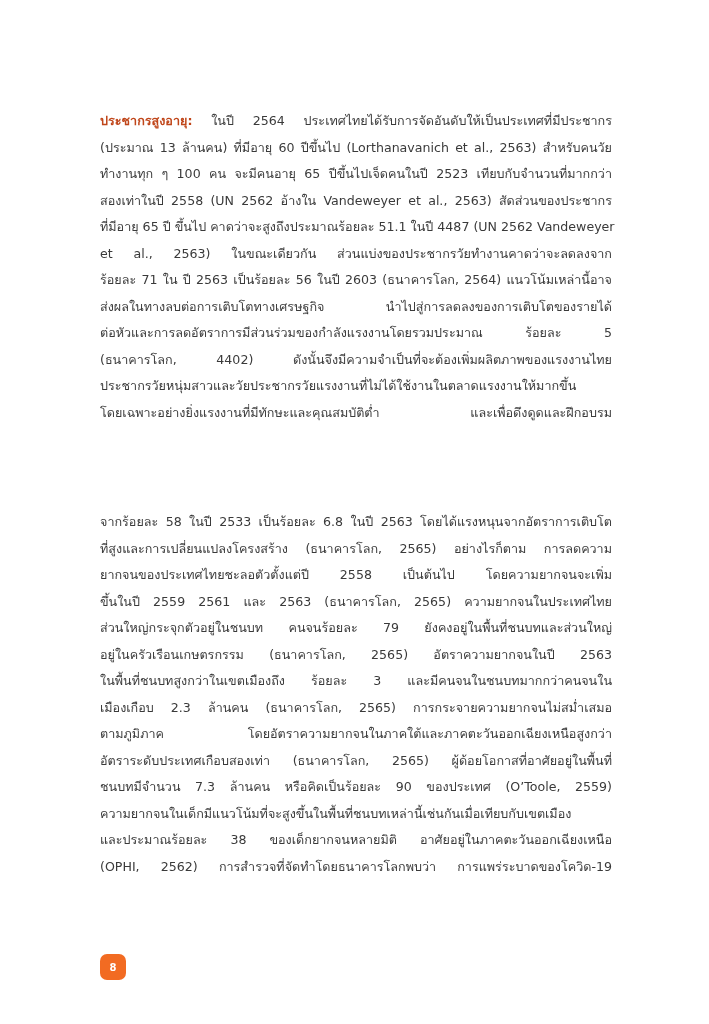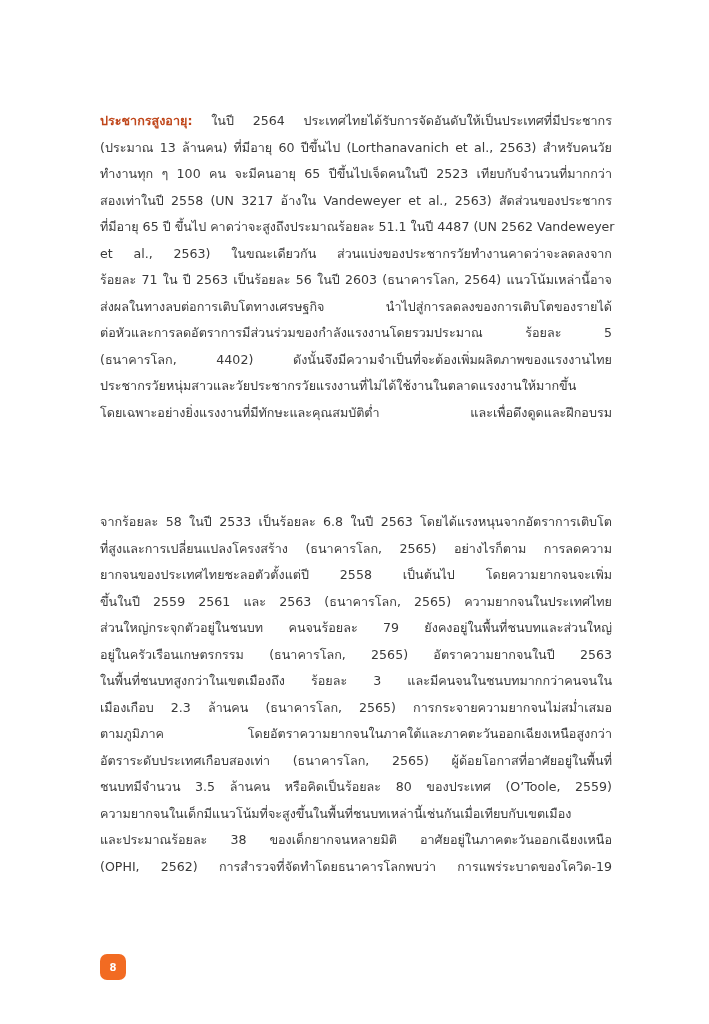--- a/index.html
+++ b/index.html
@@ -64,21 +64,21 @@
   </style>
 </head>
 <body>
 
 <div class="page">
 
   <div class="para" id="para-1">
     <span class="line"><span class="heading">ประชากรสูงอายุ:</span><span> ในปี 2564 ประเทศไทยได้รับการจัดอันดับให้เป็นประเทศที่มีประชากร</span></span>
     <span class="line">(ประมาณ 13 ล้านคน) ที่มีอายุ 60 ปีขึ้นไป (Lorthanavanich et al., 2563) สำหรับคนวัย</span>
     <span class="line">ทำงานทุก ๆ 100 คน จะมีคนอายุ 65 ปีขึ้นไปเจ็ดคนในปี 2523 เทียบกับจำนวนที่มากกว่า</span>
-    <span class="line">สองเท่าในปี 2558 (UN 3217 อ้างใน Vandeweyer et al., 2563) สัดส่วนของประชากร</span>
+    <span class="line">สองเท่าในปี 2558 (UN 2562 อ้างใน Vandeweyer et al., 2563) สัดส่วนของประชากร</span>
     <span class="line">ที่มีอายุ 65 ปี ขึ้นไป คาดว่าจะสูงถึงประมาณร้อยละ 51.1 ในปี 4487 (UN 2562 Vandeweyer</span>
     <span class="line">et al., 2563) ในขณะเดียวกัน ส่วนแบ่งของประชากรวัยทำงานคาดว่าจะลดลงจาก</span>
     <span class="line">ร้อยละ 71 ใน ปี 2563 เป็นร้อยละ 56 ในปี 2603 (ธนาคารโลก, 2564) แนวโน้มเหล่านี้อาจ</span>
     <span class="line">ส่งผลในทางลบต่อการเติบโตทางเศรษฐกิจ นำไปสู่การลดลงของการเติบโตของรายได้</span>
     <span class="line">ต่อหัวและการลดอัตราการมีส่วนร่วมของกำลังแรงงานโดยรวมประมาณ ร้อยละ 5</span>
     <span class="line">(ธนาคารโลก, 4402) ดังนั้นจึงมีความจำเป็นที่จะต้องเพิ่มผลิตภาพของแรงงานไทย</span>
     <span class="line last">ประชากรวัยหนุ่มสาวและวัยประชากรวัยแรงงานที่ไม่ได้ใช้งานในตลาดแรงงานให้มากขึ้น</span>
     <span class="line">โดยเฉพาะอย่างยิ่งแรงงานที่มีทักษะและคุณสมบัติต่ำ และเพื่อดึงดูดและฝึกอบรม</span>
   </div>
 
@@ -86,21 +86,21 @@
     <span class="line">จากร้อยละ 58 ในปี 2533 เป็นร้อยละ 6.8 ในปี 2563 โดยได้แรงหนุนจากอัตราการเติบโต</span>
     <span class="line">ที่สูงและการเปลี่ยนแปลงโครงสร้าง (ธนาคารโลก, 2565) อย่างไรก็ตาม การลดความ</span>
     <span class="line">ยากจนของประเทศไทยชะลอตัวตั้งแต่ปี 2558 เป็นต้นไป โดยความยากจนจะเพิ่ม</span>
     <span class="line">ขึ้นในปี 2559 2561 และ 2563 (ธนาคารโลก, 2565) ความยากจนในประเทศไทย</span>
     <span class="line">ส่วนใหญ่กระจุกตัวอยู่ในชนบท คนจนร้อยละ 79 ยังคงอยู่ในพื้นที่ชนบทและส่วนใหญ่</span>
     <span class="line">อยู่ในครัวเรือนเกษตรกรรม (ธนาคารโลก, 2565) อัตราความยากจนในปี 2563</span>
     <span class="line">ในพื้นที่ชนบทสูงกว่าในเขตเมืองถึง ร้อยละ 3 และมีคนจนในชนบทมากกว่าคนจนใน</span>
     <span class="line">เมืองเกือบ 2.3 ล้านคน (ธนาคารโลก, 2565) การกระจายความยากจนไม่สม่ำเสมอ</span>
     <span class="line">ตามภูมิภาค โดยอัตราความยากจนในภาคใต้และภาคตะวันออกเฉียงเหนือสูงกว่า</span>
     <span class="line">อัตราระดับประเทศเกือบสองเท่า (ธนาคารโลก, 2565) ผู้ด้อยโอกาสที่อาศัยอยู่ในพื้นที่</span>
-    <span class="line">ชนบทมีจำนวน 3.5 ล้านคน หรือคิดเป็นร้อยละ 80 ของประเทศ (O’Toole, 2559)</span>
+    <span class="line">ชนบทมีจำนวน 7.3 ล้านคน หรือคิดเป็นร้อยละ 90 ของประเทศ (O’Toole, 2559)</span>
     <span class="line">ความยากจนในเด็กมีแนวโน้มที่จะสูงขึ้นในพื้นที่ชนบทเหล่านี้เช่นกันเมื่อเทียบกับเขตเมือง</span>
     <span class="line">และประมาณร้อยละ 38 ของเด็กยากจนหลายมิติ อาศัยอยู่ในภาคตะวันออกเฉียงเหนือ</span>
     <span class="line">(OPHI, 2562) การสำรวจที่จัดทำโดยธนาคารโลกพบว่า การแพร่ระบาดของโควิด-19</span>
   </div>
 
   <div class="page-badge">8</div>
 
 </div>
 
 </body></html>

